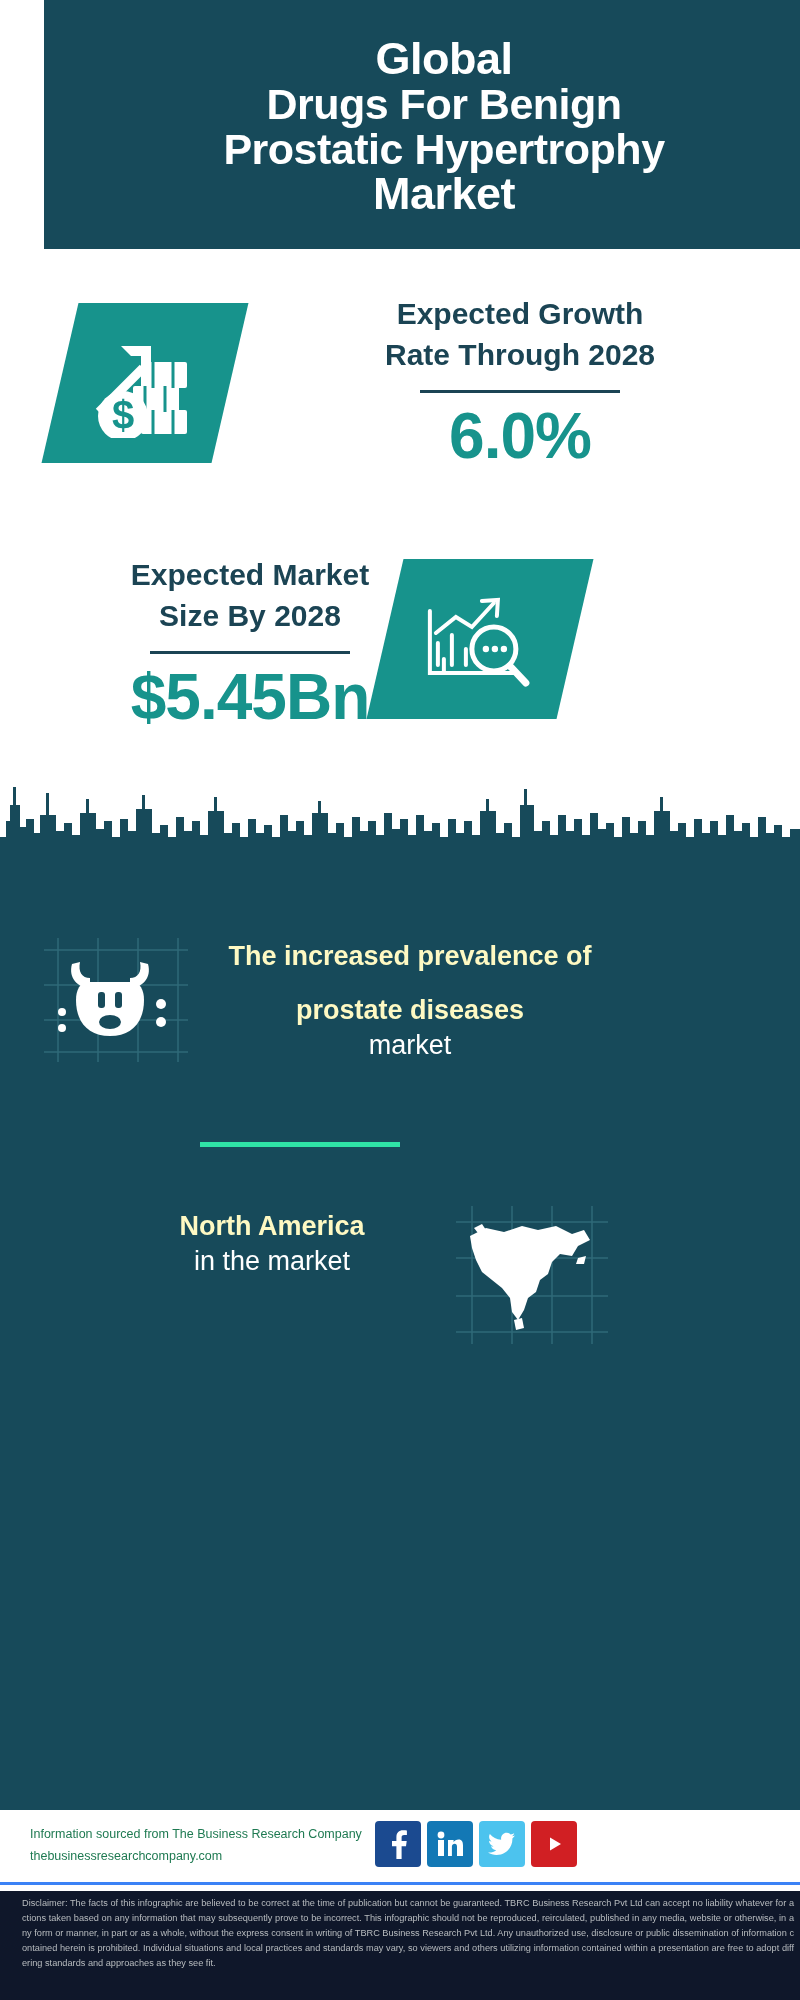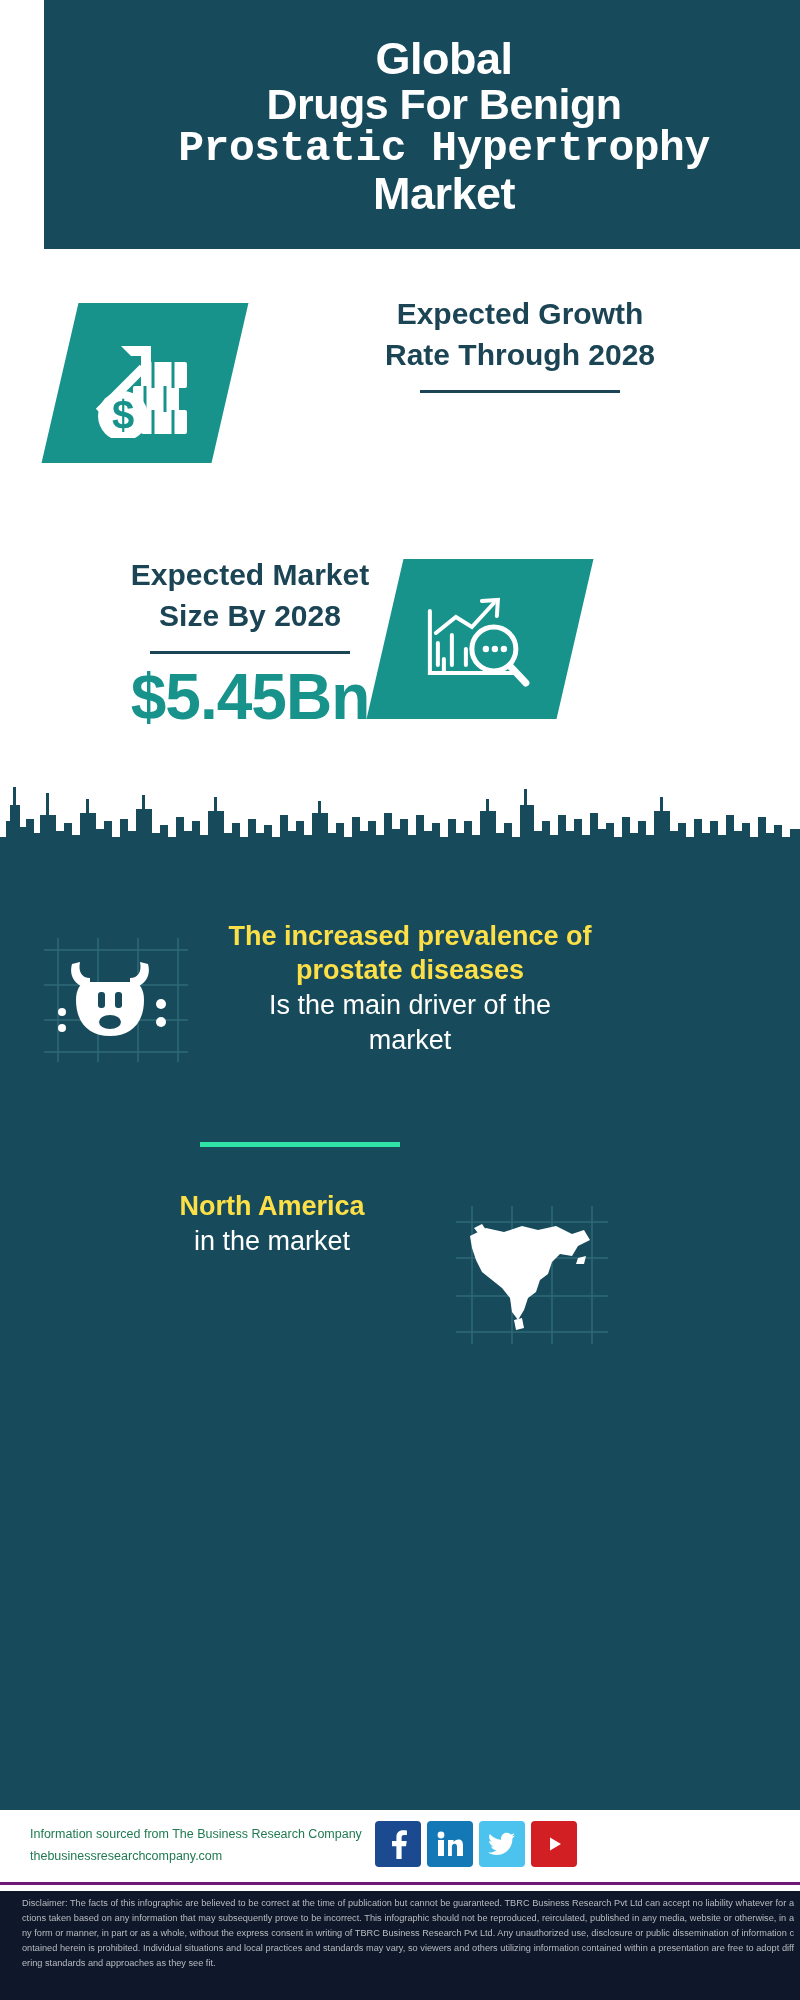--- a/index.html
+++ b/index.html
@@ -20,21 +20,21 @@
     padding:4px 20px 0;
     margin-left:44px;
   }
   .header-line {
     color:#ffffff; font-weight:bold; text-align:center;
     font-size:44px; line-height:1.03; letter-spacing:-0.5px;
     white-space:nowrap;
   }
   .header-line.l1 { font-size:45px; }
   .header-line.l2 { font-size:43px; }
-  .header-line.l3 { font-size:43px;font-family:Liberation Mono, monospace; }
+  .header-line.l3 { font-size:43px; }
   .header-line.l4 { font-size:45px; }
 
   
   .white-zone {
     position:absolute; left:0; top:249px; width:800px; height:660px;
     background:#ffffff;
   }
 
   
   .para {
@@ -85,40 +85,40 @@
 
   
   .driver {
     position:absolute; left:0; top:75px; width:800px; height:230px;
   }
   .driver-icon { position:absolute; left:40px; top:10px; width:150px; height:140px; }
   .driver-text {
     position:absolute; left:195px; top:0; width:430px; text-align:center;
   }
   .accent-text {
-    color:#fde047; font-weight:bold; font-size:27px; line-height:1.25;
+    color:#fef9c3; font-weight:bold; font-size:27px; line-height:1.25;margin-top:20px;
   }
   .plain-text {
     color:#ffffff; font-weight:normal; font-size:27px; line-height:1.3;
   }
   .mid-rule {
     position:absolute; left:200px; top:297px; width:200px; height:5px;
     background:#2fe3a6;
   }
 
   
   .region { position:absolute; left:12px; top:345px; width:790px; height:200px;padding-left:7px; }
   .region-text { position:absolute; left:65px; top:0; width:390px; text-align:center; }
   .region-icon { position:absolute; left:440px; top:10px; width:160px; height:150px; }
 
   
   .source-bar {
     position:absolute; left:0; top:1810px; width:800px; height:75px;
     background:#ffffff;
-    border-bottom:3px solid #701a75;
+    border-bottom:3px solid #3b82f6;
   }
   .source-text {
     position:absolute; left:30px; top:14px; width:360px;
     color:#1f7a52; font-size:12.5px; line-height:1.75;
   }
   .socials {
     position:absolute; left:375px; top:11px;
     display:flex; gap:6px; align-items:center;
   }
   .social {
@@ -178,20 +178,21 @@
 
             <circle cx="38" cy="88" r="25" fill="#ffffff"></circle>
             <text x="38" y="101" font-family="'Liberation Sans',sans-serif" font-size="40" font-weight="bold" fill="#17938c" text-anchor="middle">$</text>
           </svg>
         </div>
       </div>
       <div class="stat1-text">
         <div class="stat-title">Expected Growth</div>
         <div class="stat-title">Rate Through 2028</div>
         <div class="rule"></div>
+        <div class="stat-value">6.0%</div>
       </div>
     </div>
 
     <div class="stat2">
       <div class="stat2-text">
         <div class="stat-title">Expected Market</div>
         <div class="stat-title">Size By 2028</div>
         <div class="rule"></div>
         <div class="stat-value">$5.45Bn</div>
       </div>
@@ -260,21 +261,20 @@
             <circle cx="121" cy="74" r="5"></circle>
             <circle cx="121" cy="92" r="5"></circle>
             <circle cx="22" cy="82" r="4"></circle>
             <circle cx="22" cy="98" r="4"></circle>
           </g>
         </svg>
       </div>
       <div class="driver-text">
         <div class="accent-text">The increased prevalence of</div>
         <div class="accent-text">prostate diseases</div>
-        <div class="plain-text">Is the main driver of the</div>
         <div class="plain-text">market</div>
       </div>
     </div>
 
     <div class="mid-rule"></div>
 
     <div class="region">
       <div class="region-text">
         <div class="accent-text">North America</div>
         <div class="plain-text">in the market</div>

